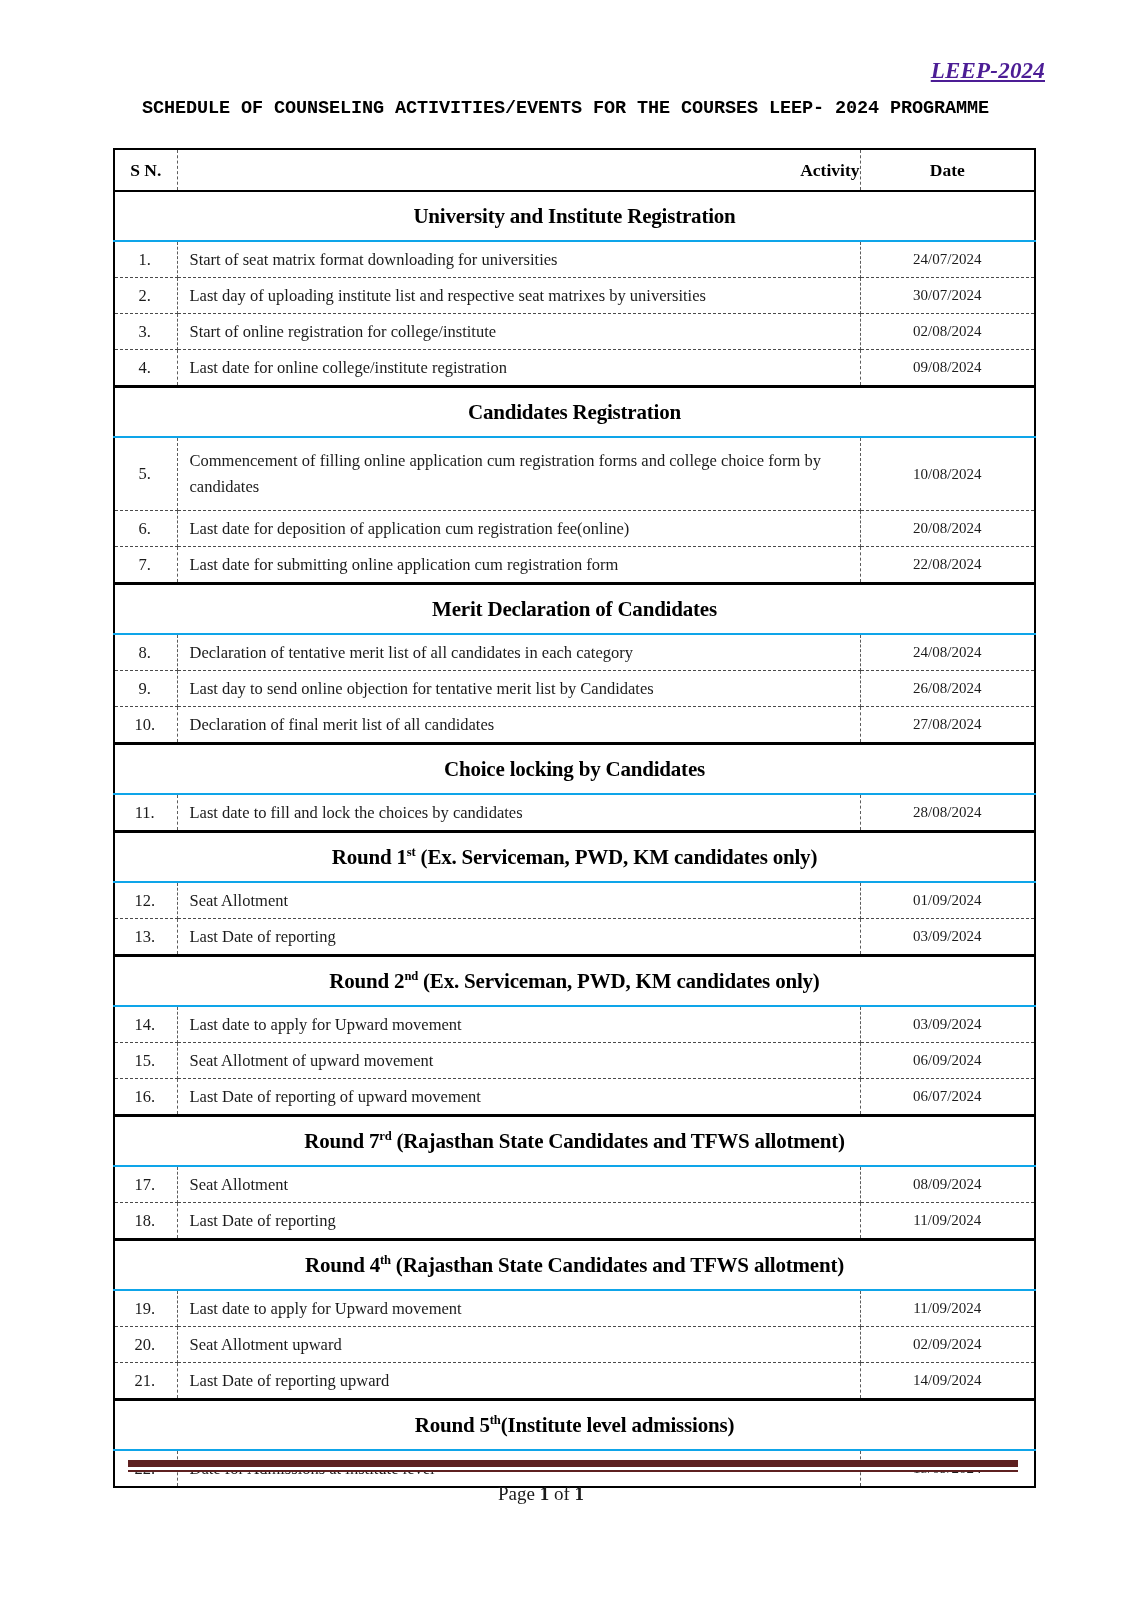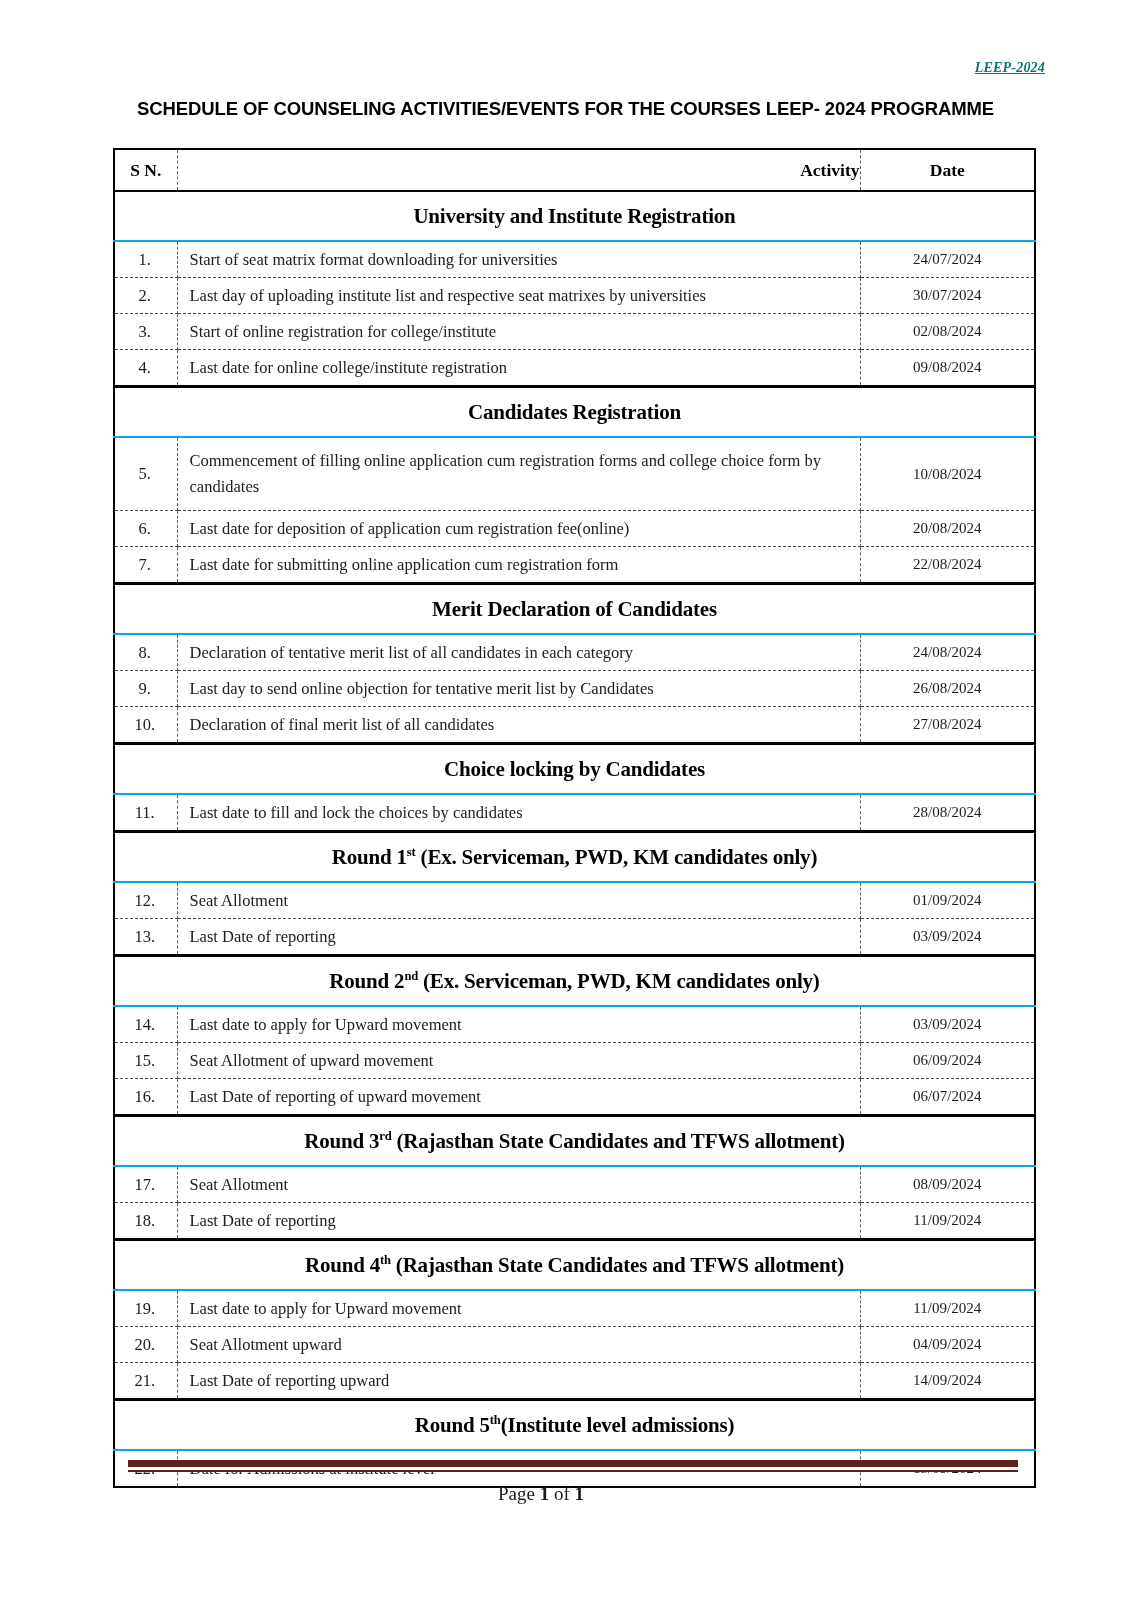--- a/index.html
+++ b/index.html
@@ -29,33 +29,33 @@
   .doc-code-row {
     position: absolute;
     top: 58px;
     right: 86px;
     text-align: right;
   }
   .doc-code {
     font-family: "Liberation Serif", "DejaVu Serif", serif;
     font-style: italic;
     font-weight: bold;
-    font-size: 14px;
+    font-size: 23px;
     text-decoration: underline;
     letter-spacing: 0.2px;
-    color: #0f766e;
+    color: #4c1d95;
   }
 
   .doc-title {
     position: absolute;
     top: 98px;
     left: 0;
     width: 1131px;
     text-align: center;
-    font-family: Liberation Sans, sans-serif;
+    font-family: Liberation Mono, monospace;
     font-weight: bold;
     font-size: 18.5px;
     letter-spacing: -0.1px;
     color: #000000;
   }
 
   
   .table-wrap {
     position: absolute;
     top: 148px;
@@ -294,21 +294,21 @@
             <td class="sn">15.</td>
             <td class="activity">Seat Allotment of upward movement</td>
             <td class="date">06/09/2024</td>
           </tr>
           <tr class="data-row last-in-block">
             <td class="sn">16.</td>
             <td class="activity">Last Date of reporting of upward movement</td>
             <td class="date">06/07/2024</td>
           </tr>
           <tr class="section-row">
-            <td colspan="3"><span>Round 3</span><sup class="ord">rd</sup><span> (Rajasthan State Candidates and TFWS allotment)</span></td>
+            <td colspan="3"><span>Round 7</span><sup class="ord">rd</sup><span> (Rajasthan State Candidates and TFWS allotment)</span></td>
           </tr>
           <tr class="data-row">
             <td class="sn">17.</td>
             <td class="activity">Seat Allotment</td>
             <td class="date">08/09/2024</td>
           </tr>
           <tr class="data-row last-in-block">
             <td class="sn">18.</td>
             <td class="activity">Last Date of reporting</td>
             <td class="date">11/09/2024</td>
@@ -317,21 +317,21 @@
             <td colspan="3"><span>Round 4</span><sup class="ord">th</sup><span> (Rajasthan State Candidates and TFWS allotment)</span></td>
           </tr>
           <tr class="data-row">
             <td class="sn">19.</td>
             <td class="activity">Last date to apply for Upward movement</td>
             <td class="date">11/09/2024</td>
           </tr>
           <tr class="data-row">
             <td class="sn">20.</td>
             <td class="activity">Seat Allotment upward</td>
-            <td class="date">04/09/2024</td>
+            <td class="date">02/09/2024</td>
           </tr>
           <tr class="data-row last-in-block">
             <td class="sn">21.</td>
             <td class="activity">Last Date of reporting upward</td>
             <td class="date">14/09/2024</td>
           </tr>
           <tr class="section-row">
             <td colspan="3"><span>Round 5</span><sup class="ord">th</sup><span>(Institute level admissions)</span></td>
           </tr>
           <tr class="data-row last-in-block final-row">

